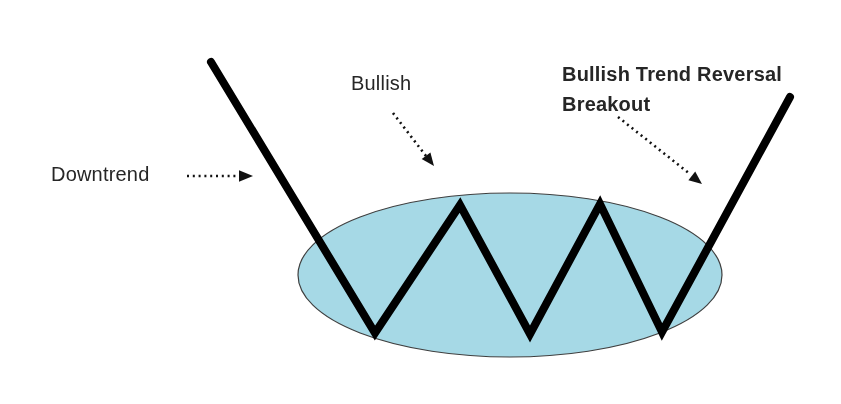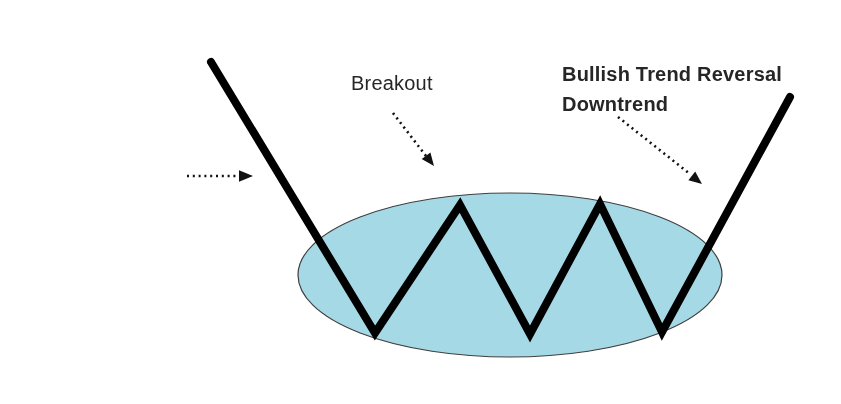--- a/index.html
+++ b/index.html
@@ -50,21 +50,22 @@
     <line x1="187" y1="176" x2="239" y2="176" stroke-width="2.6" stroke-dasharray="2 3.8" stroke="#111111"></line>
     <polygon points="253,176 239,170.2 239,181.8" fill="#111111"></polygon>
 
     <line x1="393" y1="113" x2="426" y2="156" stroke-width="2.6" stroke-dasharray="2 3.8" stroke="#111111"></line>
     <polygon points="434,166 421.7,159.1 430.4,152.4" fill="#111111"></polygon>
 
     <line x1="618" y1="117" x2="690" y2="174" stroke-width="2.6" stroke-dasharray="2 3.8" stroke="#111111"></line>
     <polygon points="702,184 688.4,180.2 695.2,171.6" fill="#111111"></polygon>
   </svg>
 
+  <div class="label label-downtrend">Downtrend</div>
 
-  <div class="label label-pattern">Breakout</div>
+  <div class="label label-pattern">Bullish</div>
 
   <div class="label label-breakout">
     <span>Bullish Trend Reversal</span>
-    <span>Downtrend</span>
+    <span>Breakout</span>
   </div>
 
 </div>
 
 </body></html>

